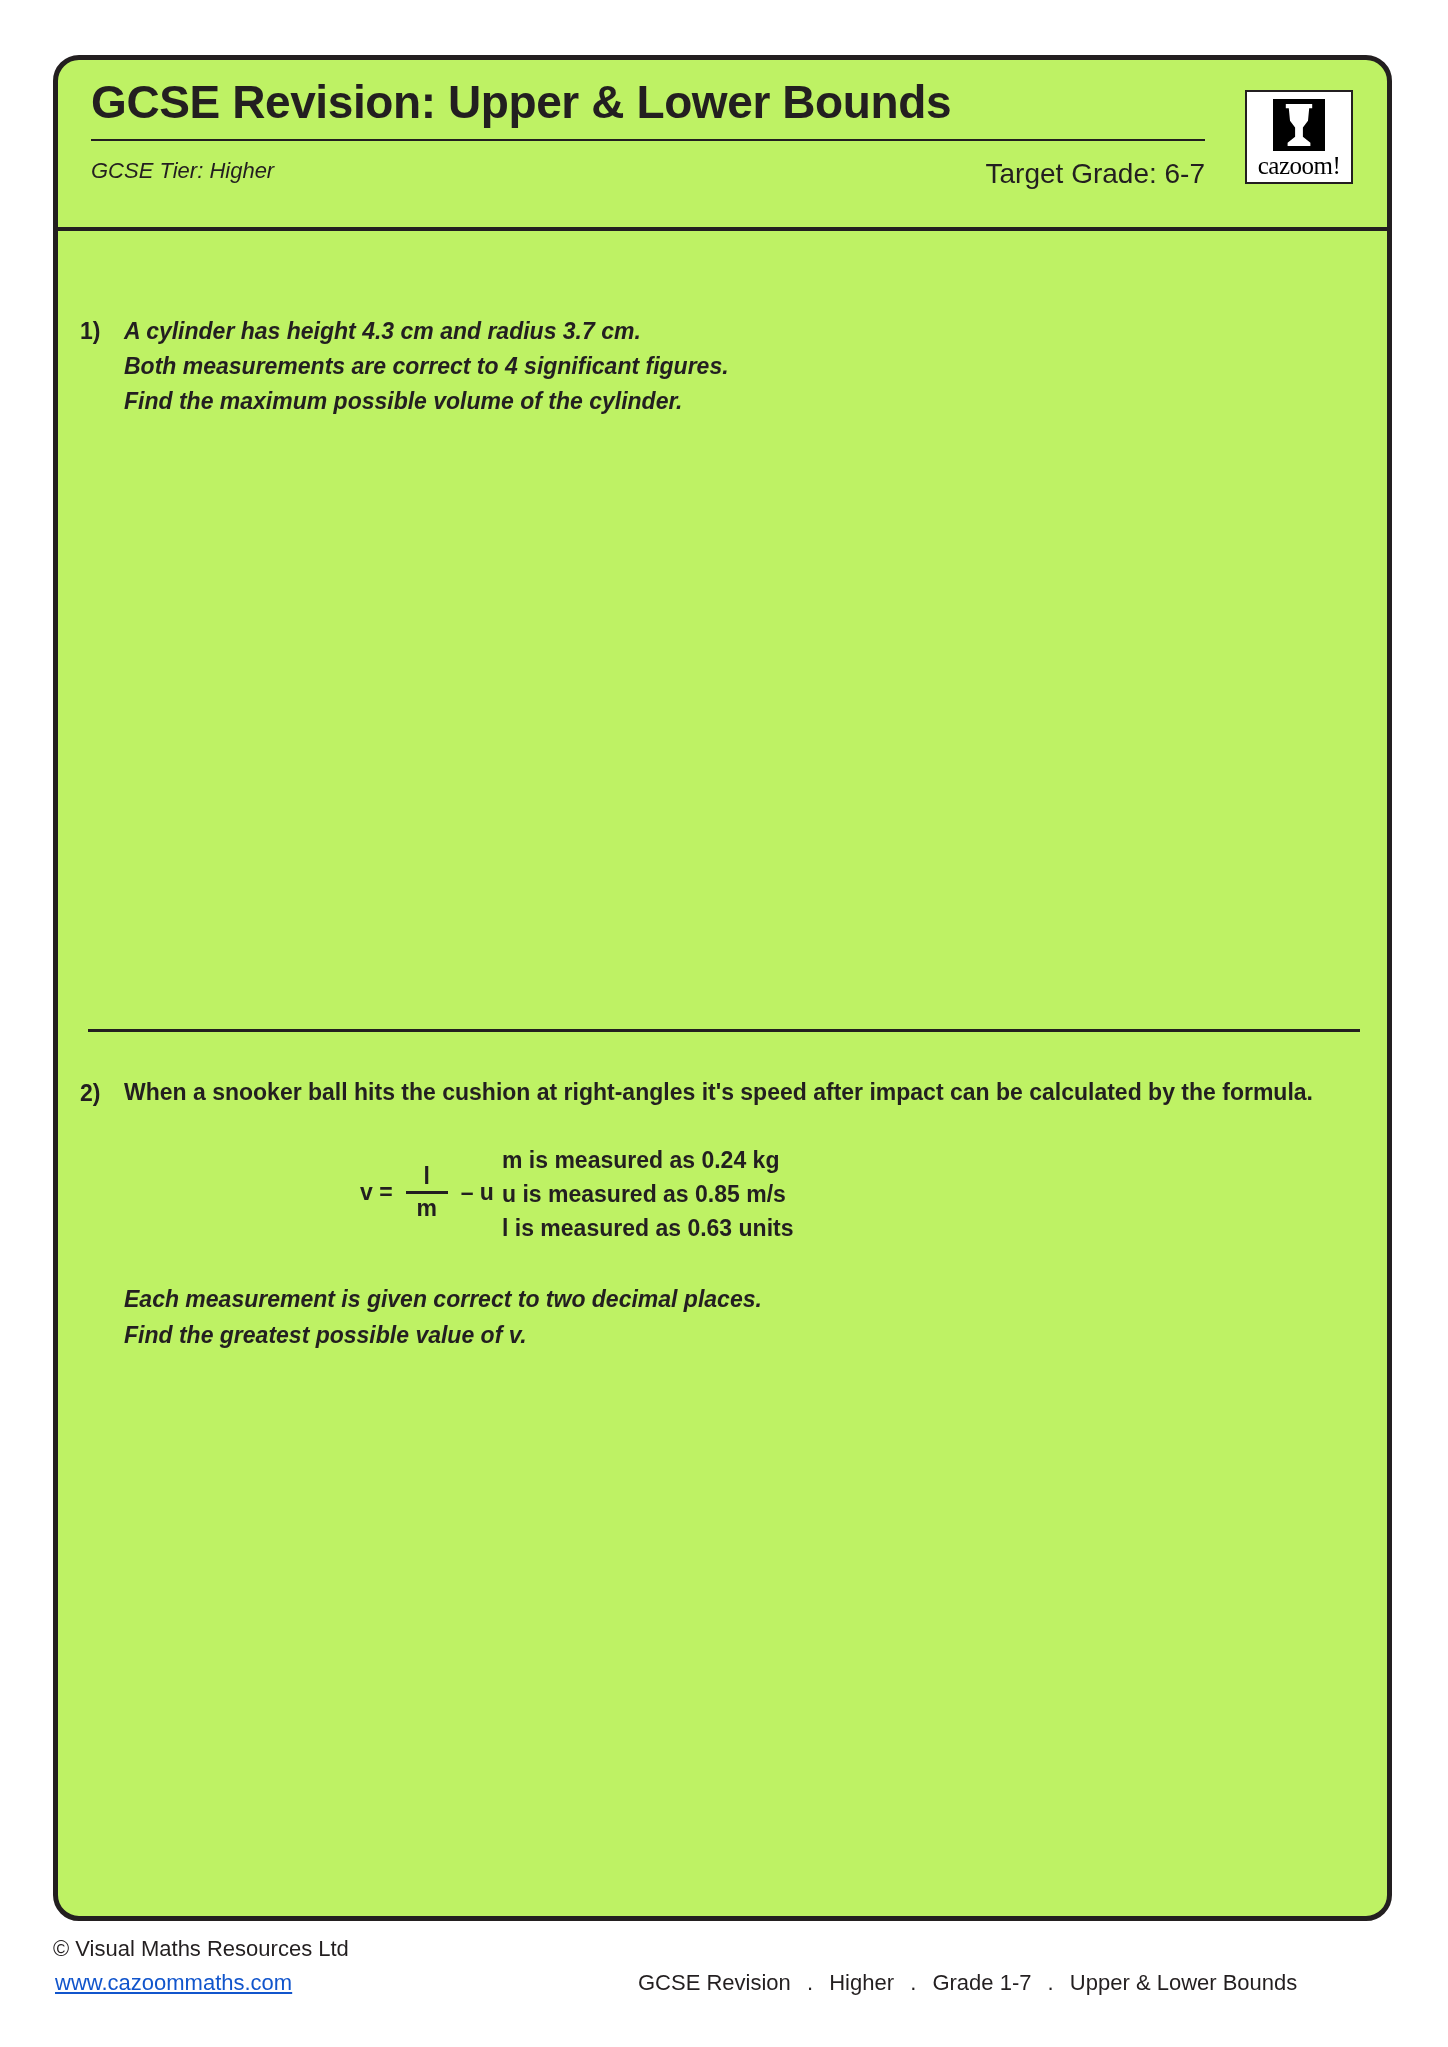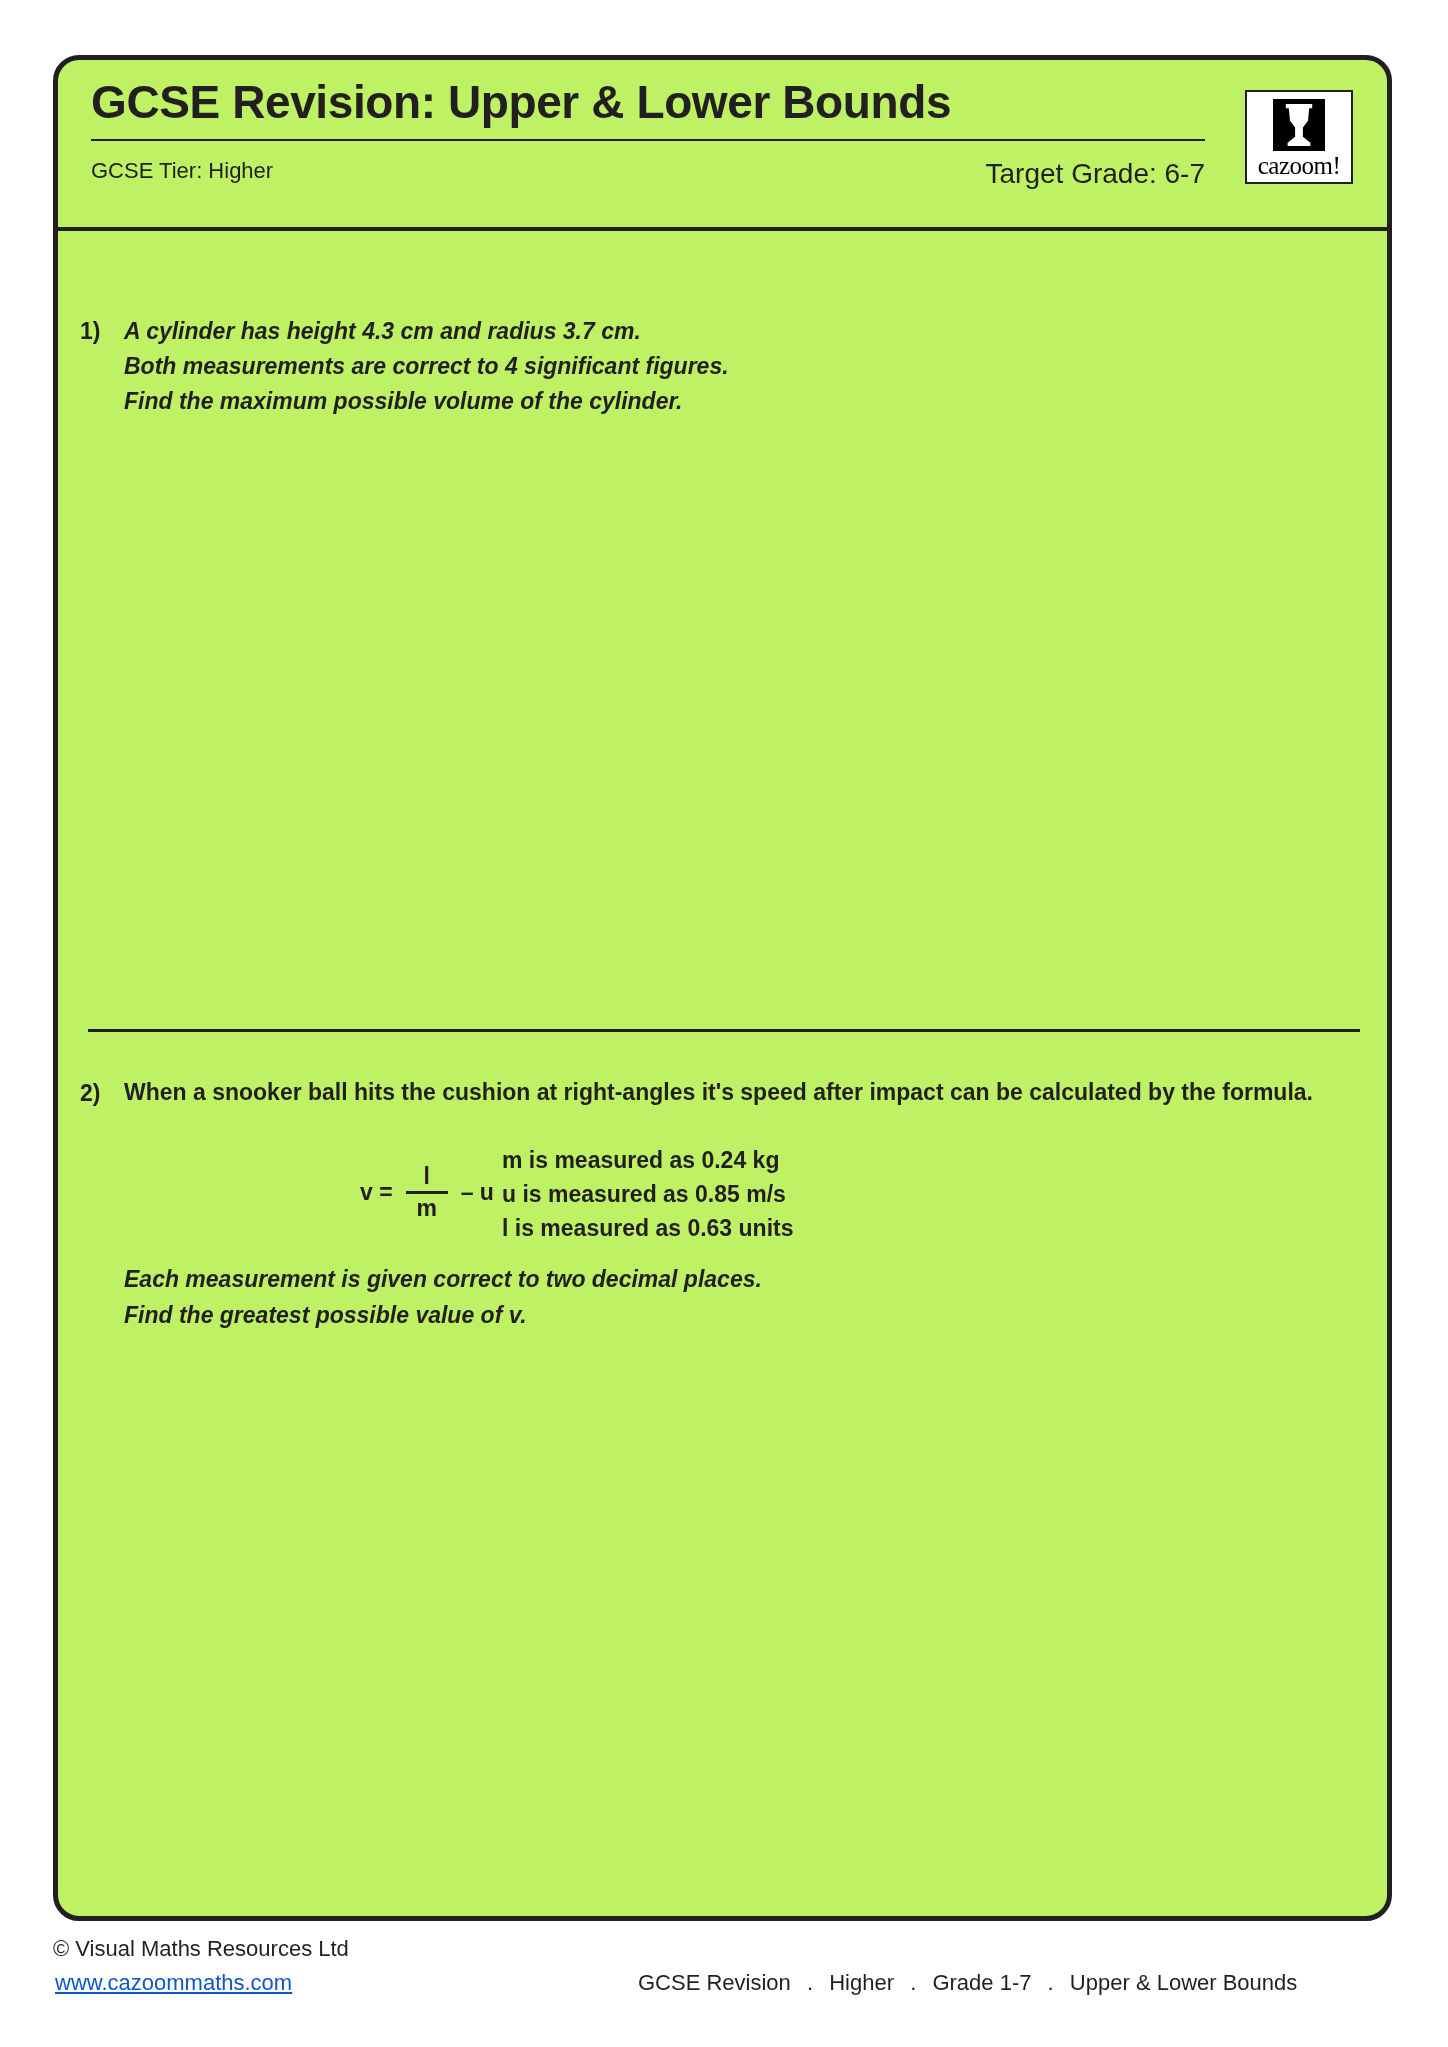--- a/index.html
+++ b/index.html
@@ -58,20 +58,21 @@
     background: #231f20;
   }
   .header-sub-left {
     position: absolute;
     left: 33px;
     top: 98px;
     font-size: 22px;
     font-weight: normal;
     color: #231f20;
     white-space: nowrap;
+    font-style: italic;
   }
   .header-sub-right {
     position: absolute;
     right: 182px;
     top: 98px;
     font-size: 28px;
     font-weight: normal;
     color: #231f20;
     white-space: nowrap;
   }
@@ -241,21 +242,21 @@
     font-size: 23px;
     font-weight: bold;
     color: #231f20;
   }
   .measures div {
     line-height: 34px;
     white-space: nowrap;
   }
 
   .tail-lines {
-    margin-top: 8px;
+    margin-top: 28px;
   }
   .tail-lines .q-line { line-height: 36px; }
 
   
   .footer {
     position: absolute;
     left: 53px;
     top: 1936px;
     width: 1341px;
     font-size: 22px;

